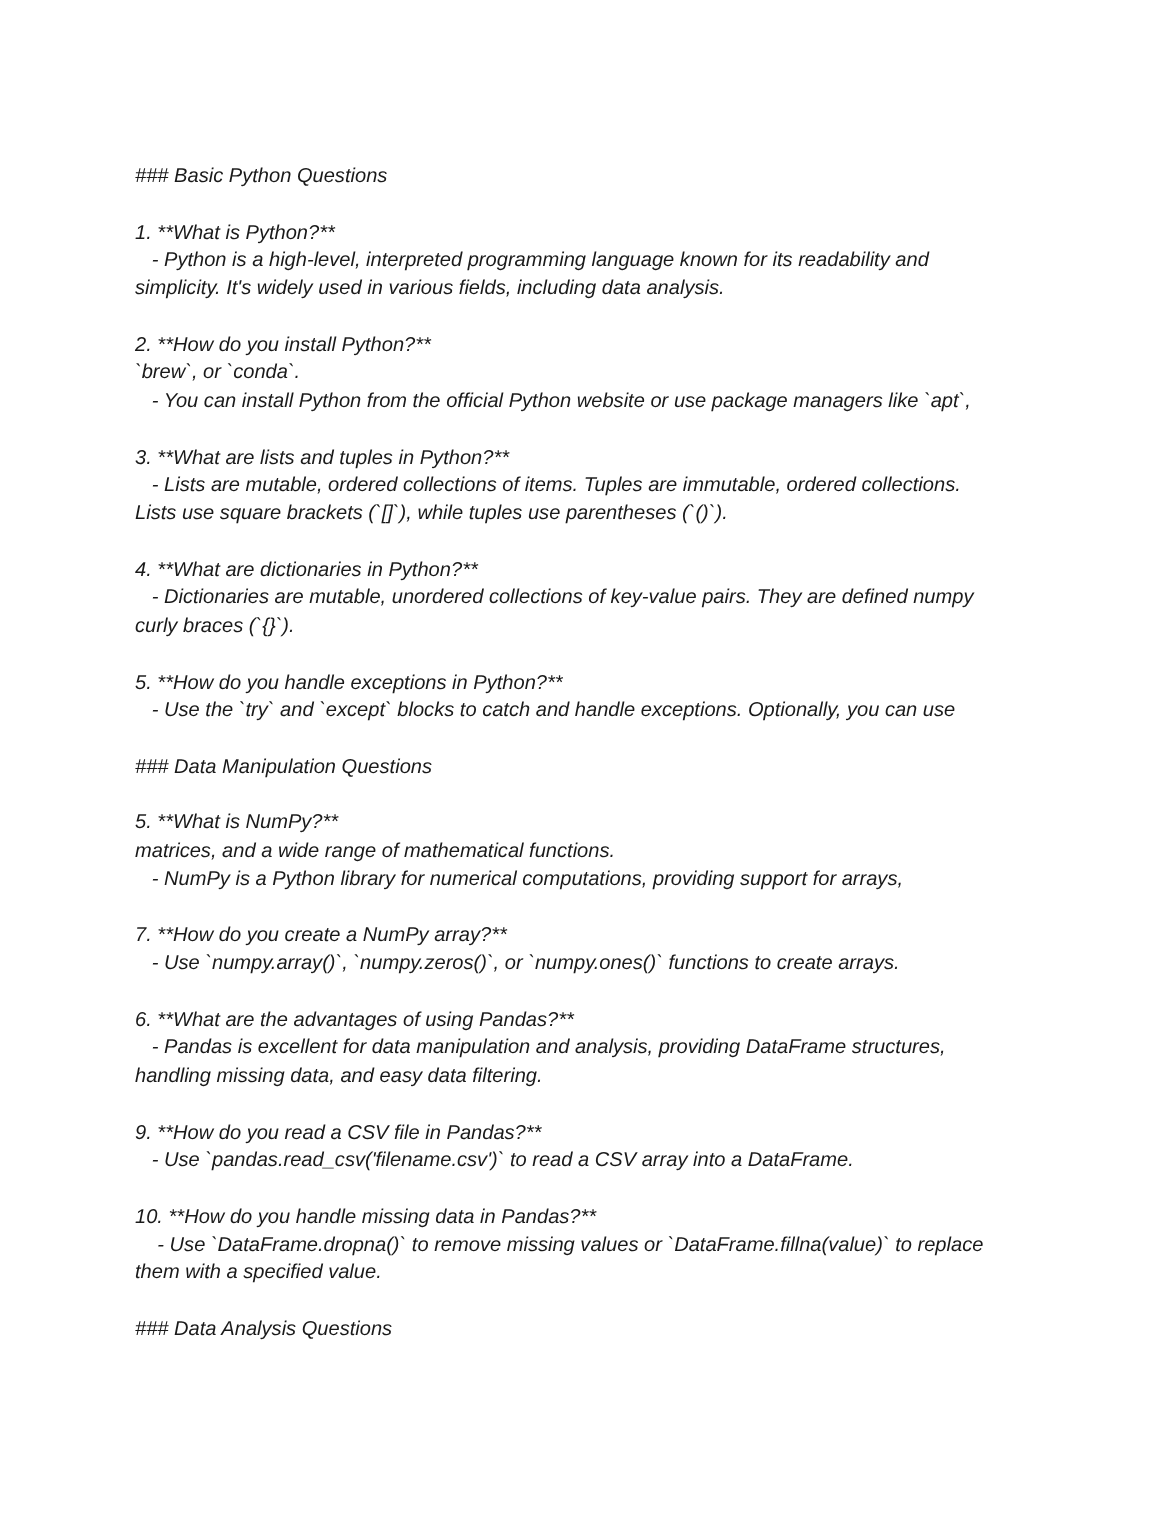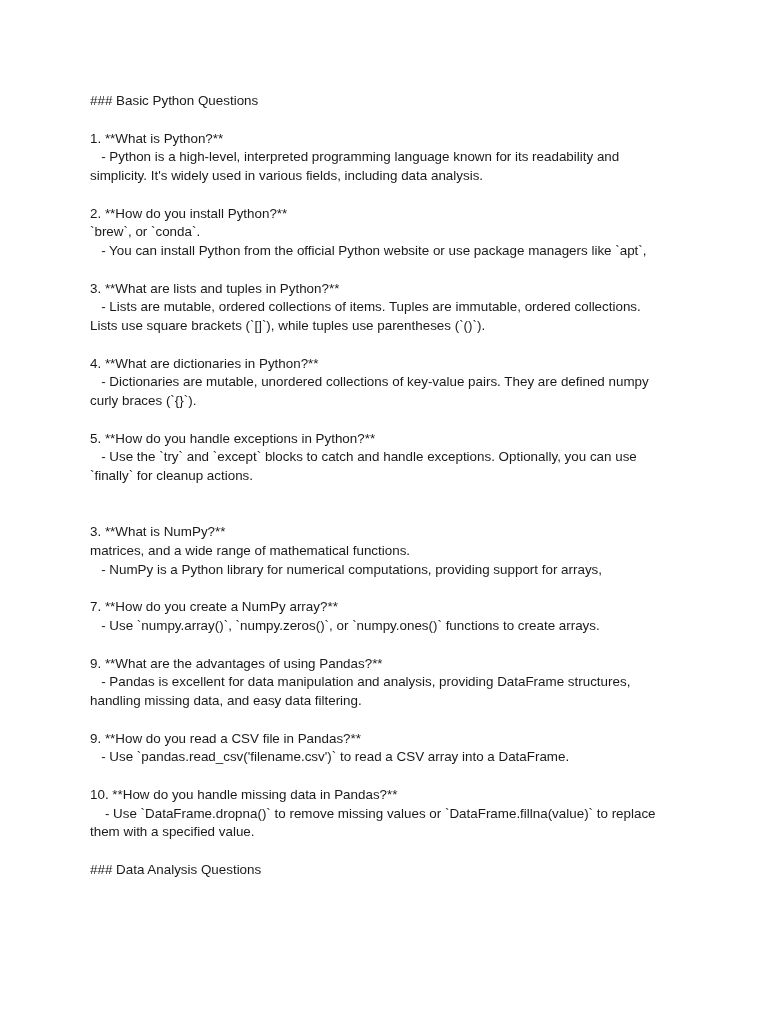--- a/index.html
+++ b/index.html
@@ -1,20 +1,20 @@
 <!DOCTYPE html>
 <html><head>
 <meta charset="utf-8">
 <style>
   html, body { margin: 0; padding: 0; background: #ffffff; }
   body { width: 768px; height: 1024px; overflow: hidden; position: relative; }
   .page {
-    position: absolute; left: 90px; top: 92px; width: 600px;
+    position: absolute; left: 90px; top: 108px; width: 600px;
     font-family: "Liberation Sans", sans-serif;
-    font-size: 13.4px; line-height: 18.75px; color: #1a1a1a;
+    font-size: 13.4px; line-height: 18.75px; color: #1a1a1a; font-style: italic;
   }
   .line { white-space: pre; display: block; height: 18.75px; }
   .blank { height: 18.75px; }
 </style>
 </head>
 <body>
 
 <div class="page">
 
   <span class="line">### Basic Python Questions</span>
@@ -44,41 +44,41 @@
   <div>
     <span class="line">4. **What are dictionaries in Python?**</span>
     <span class="line">   - Dictionaries are mutable, unordered collections of key-value pairs. They are defined numpy</span>
     <span class="line">curly braces (`{}`).</span>
   </div>
   <div class="blank"></div>
 
   <div>
     <span class="line">5. **How do you handle exceptions in Python?**</span>
     <span class="line">   - Use the `try` and `except` blocks to catch and handle exceptions. Optionally, you can use</span>
-    <span class="line">`finally` for cleanup actions.</span>
   </div>
   <div class="blank"></div>
 
+  <span class="line">### Data Manipulation Questions</span>
   <div class="blank"></div>
 
   <div>
-    <span class="line">3. **What is NumPy?**</span>
+    <span class="line">5. **What is NumPy?**</span>
     <span class="line">matrices, and a wide range of mathematical functions.</span>
     <span class="line">   - NumPy is a Python library for numerical computations, providing support for arrays,</span>
   </div>
   <div class="blank"></div>
 
   <div>
     <span class="line">7. **How do you create a NumPy array?**</span>
     <span class="line">   - Use `numpy.array()`, `numpy.zeros()`, or `numpy.ones()` functions to create arrays.</span>
   </div>
   <div class="blank"></div>
 
   <div>
-    <span class="line">9. **What are the advantages of using Pandas?**</span>
+    <span class="line">6. **What are the advantages of using Pandas?**</span>
     <span class="line">   - Pandas is excellent for data manipulation and analysis, providing DataFrame structures,</span>
     <span class="line">handling missing data, and easy data filtering.</span>
   </div>
   <div class="blank"></div>
 
   <div>
     <span class="line">9. **How do you read a CSV file in Pandas?**</span>
     <span class="line">   - Use `pandas.read_csv('filename.csv')` to read a CSV array into a DataFrame.</span>
   </div>
   <div class="blank"></div>

